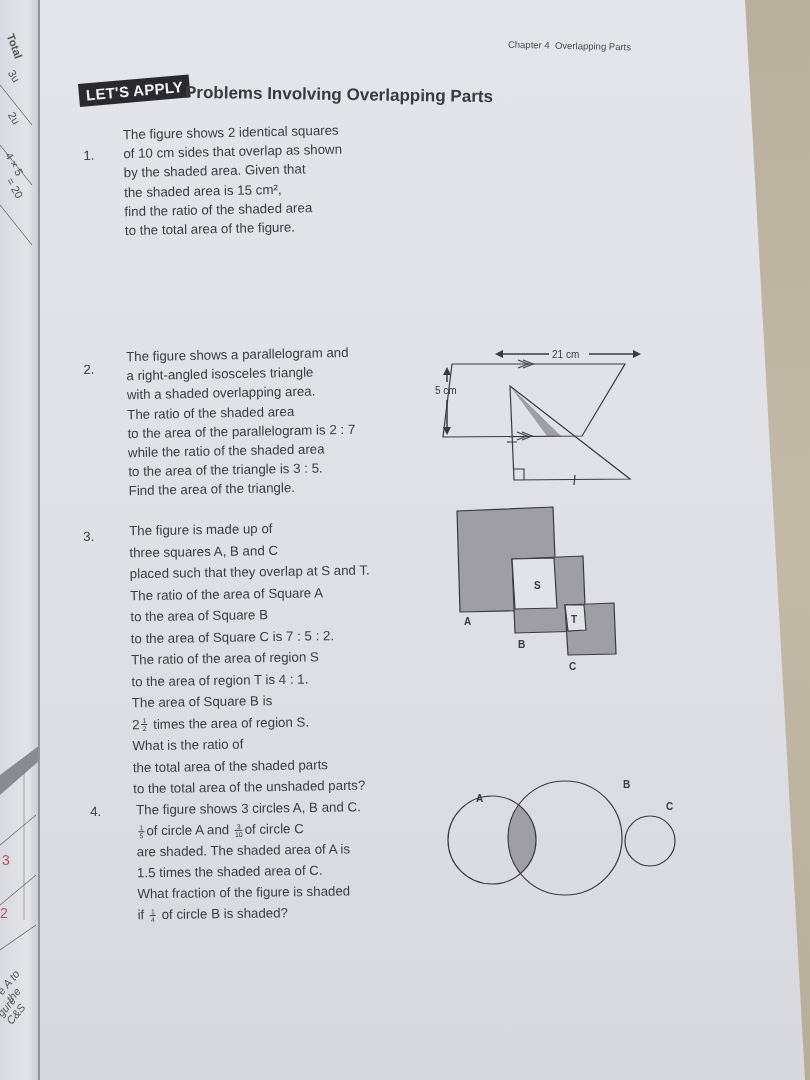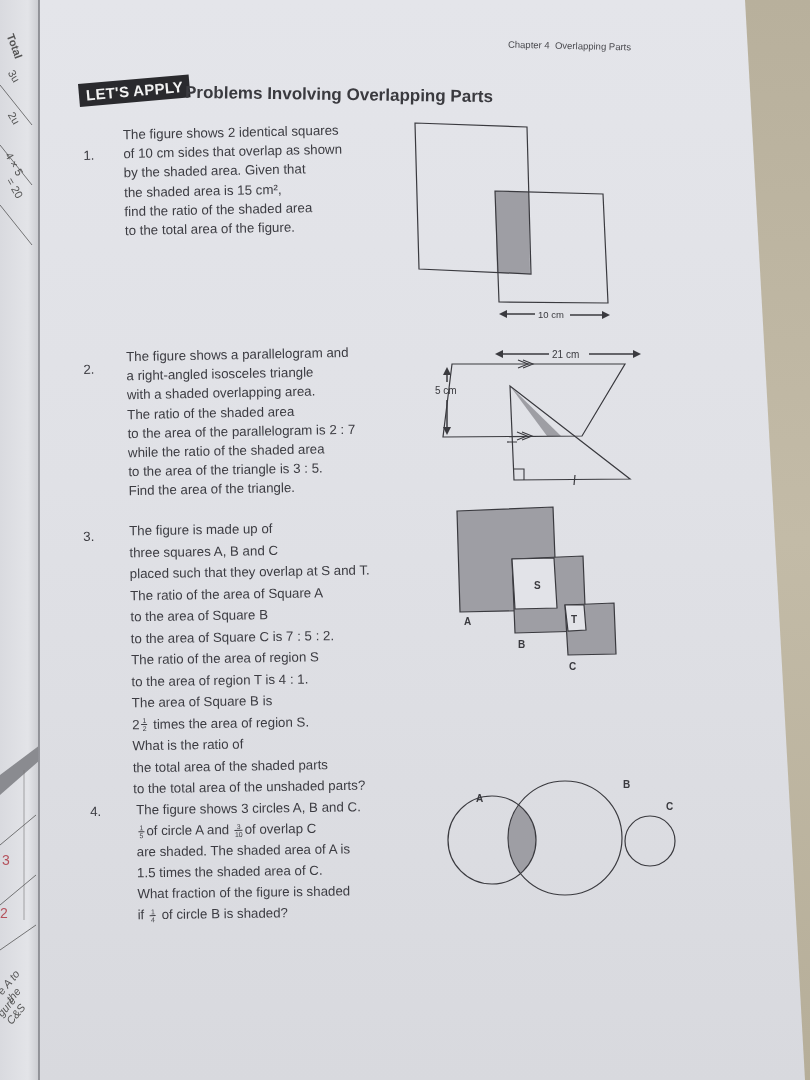--- a/index.html
+++ b/index.html
@@ -99,32 +99,20 @@
       <div class="body" style="left:40px;top:-14px;">
         <div>The figure shows 2 identical squares</div>
         <div>of 10 cm sides that overlap as shown</div>
         <div>by the shaded area. Given that</div>
         <div>the shaded area is 15 cm²,</div>
         <div>find the ratio of the shaded area</div>
         <div>to the total area of the figure.</div>
       </div>
     </div>
 
-    <div class="figure" style="left:370px;top:118px;">
-      <svg width="220" height="205">
-        <polygon points="85,73 119,74 120,156 87,155" fill="#9e9ea4"></polygon>
-        <polygon points="5,5 117,9 121,156 9,151" fill="none" stroke="#3a3a3f" stroke-width="1.2"></polygon>
-        <polygon points="85,73 193,76 198,185 89,184" fill="none" stroke="#3a3a3f" stroke-width="1.2"></polygon>
-        <line x1="92" y1="196" x2="125" y2="196" stroke="#3a3a3f" stroke-width="1.6"></line>
-        <polygon points="89,196 97,192 97,200" fill="#3a3a3f"></polygon>
-        <line x1="160" y1="197" x2="197" y2="197" stroke="#3a3a3f" stroke-width="1.6"></line>
-        <polygon points="200,197 192,193 192,201" fill="#3a3a3f"></polygon>
-        <text x="128" y="200" font-size="9.5" class="lbl">10 cm</text>
-      </svg>
-    </div>
 
     <div class="problem" style="left:43px;top:352px;transform:rotate(-1.1deg);">
       <div class="num" style="top:8px;">2.</div>
       <div class="body" style="left:43px;top:-4px;">
         <div>The figure shows a parallelogram and</div>
         <div>a right-angled isosceles triangle</div>
         <div>with a shaded overlapping area.</div>
         <div>The ratio of the shaded area</div>
         <div>to the area of the parallelogram is 2 : 7</div>
         <div>while the ratio of the shaded area</div>
@@ -194,21 +182,21 @@
         <text x="119" y="167" font-size="10" class="lbl" font-weight="bold">C</text>
       </svg>
     </div>
 
     <div class="problem" style="left:50px;top:800px;transform:rotate(-0.8deg);">
       <div class="num" style="top:2px;">4.</div>
       <div class="body" style="left:46px;top:0px;line-height:21px;">
         <div style="height:21px">The figure shows 3 circles A, B and C.</div>
         <div style="height:21px">
           <span class="frac"><span class="n">1</span><span>5</span></span><span>of circle A and</span>
-          <span class="frac"><span class="n">3</span><span>10</span></span><span>of overlap C</span>
+          <span class="frac"><span class="n">3</span><span>10</span></span><span>of circle C</span>
         </div>
         <div style="height:21px">are shaded. The shaded area of A is</div>
         <div style="height:21px">1.5 times the shaded area of C.</div>
         <div style="height:21px">What fraction of the figure is shaded</div>
         <div style="height:21px">
           <span>if</span>
           <span class="frac"><span class="n">1</span><span>4</span></span>
           <span>of circle B is shaded?</span>
         </div>
       </div>

